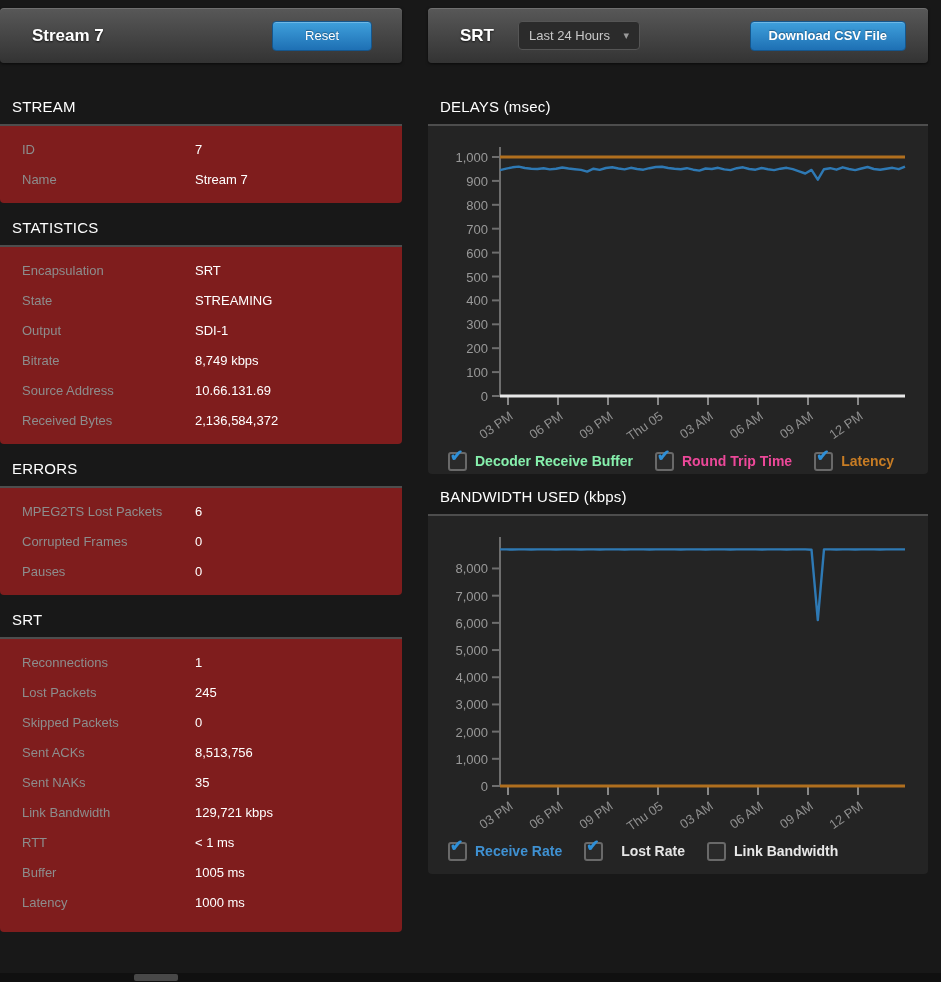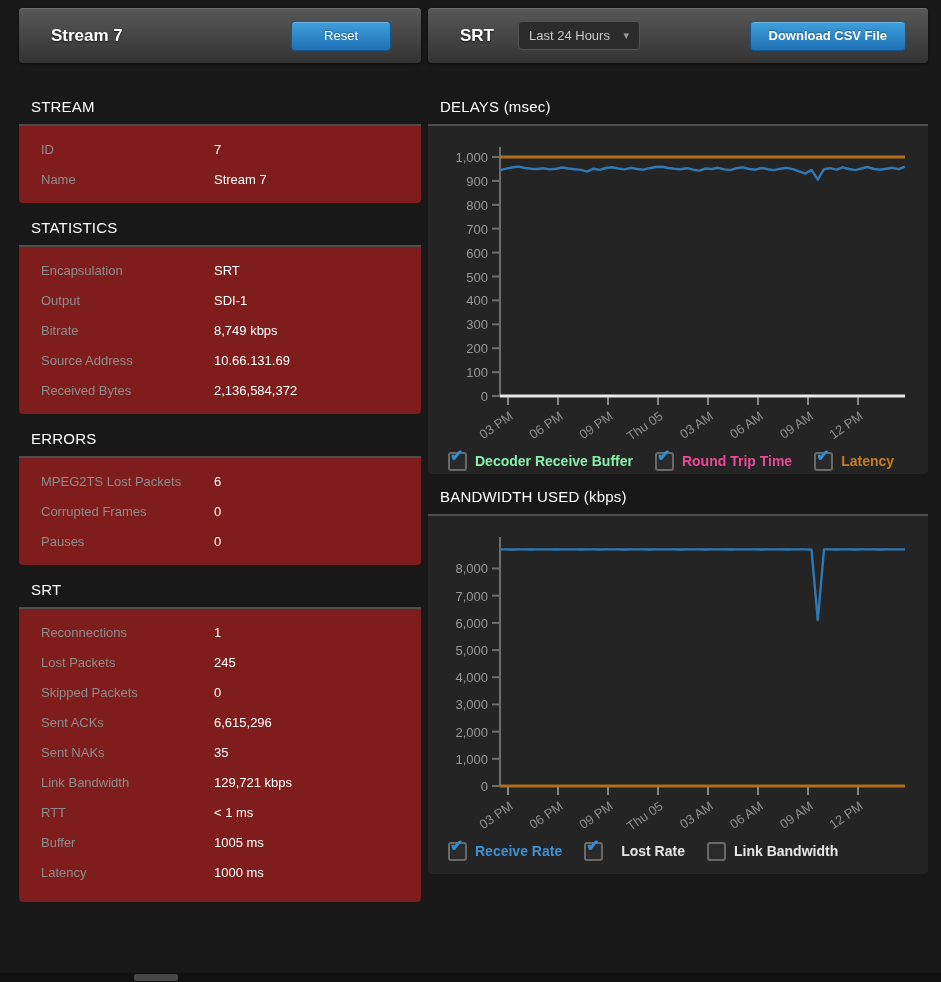--- a/index.html
+++ b/index.html
@@ -1,21 +1,21 @@
 <!DOCTYPE html>
 <html><head>
 <meta charset="utf-8">
 <style>
   html,body{margin:0;padding:0}
   body{
     width:941px;height:982px;position:relative;overflow:hidden;
     background:#181818;font-family:"Liberation Sans",sans-serif;
     -webkit-font-smoothing:antialiased;
   }
-  .col-left{position:absolute;left:19px;top:8px;width:402px}
+  .col-left{position:absolute;left:0;top:8px;width:402px}
   .col-right{position:absolute;left:428px;top:8px;width:500px}
 
   .titlebar{
     height:55px;border-radius:4px;box-sizing:border-box;
     background:linear-gradient(#585858,#333333);
     box-shadow:inset 0 1px 0 rgba(255,255,255,.15), 0 1px 3px rgba(0,0,0,.6);
     display:flex;align-items:center;margin-bottom:25px;padding-left:32px;
   }
   .titlebar .title{color:#fff;font-size:17px;font-weight:bold;text-shadow:0 1px 2px rgba(0,0,0,.7)}
   .spacer{flex:1}
@@ -71,37 +71,38 @@
   </div>
   <div id="left-sections">
       <div class="sec-header">STREAM</div>
       <div class="sec-body">
         <div class="row"><span class="lbl">ID</span><span class="val">7</span></div>
         <div class="row"><span class="lbl">Name</span><span class="val">Stream 7</span></div>
       </div>
       <div class="sec-header">STATISTICS</div>
       <div class="sec-body">
         <div class="row"><span class="lbl">Encapsulation</span><span class="val">SRT</span></div>
+        <div class="row"><span class="lbl">State</span><span class="val">STREAMING</span></div>
         <div class="row"><span class="lbl">Output</span><span class="val">SDI-1</span></div>
         <div class="row"><span class="lbl">Bitrate</span><span class="val">8,749 kbps</span></div>
         <div class="row"><span class="lbl">Source Address</span><span class="val">10.66.131.69</span></div>
         <div class="row"><span class="lbl">Received Bytes</span><span class="val">2,136,584,372</span></div>
       </div>
       <div class="sec-header">ERRORS</div>
       <div class="sec-body">
         <div class="row"><span class="lbl">MPEG2TS Lost Packets</span><span class="val">6</span></div>
         <div class="row"><span class="lbl">Corrupted Frames</span><span class="val">0</span></div>
         <div class="row"><span class="lbl">Pauses</span><span class="val">0</span></div>
       </div>
       <div class="sec-header">SRT</div>
       <div class="sec-body last">
         <div class="row"><span class="lbl">Reconnections</span><span class="val">1</span></div>
         <div class="row"><span class="lbl">Lost Packets</span><span class="val">245</span></div>
         <div class="row"><span class="lbl">Skipped Packets</span><span class="val">0</span></div>
-        <div class="row"><span class="lbl">Sent ACKs</span><span class="val">6,615,296</span></div>
+        <div class="row"><span class="lbl">Sent ACKs</span><span class="val">8,513,756</span></div>
         <div class="row"><span class="lbl">Sent NAKs</span><span class="val">35</span></div>
         <div class="row"><span class="lbl">Link Bandwidth</span><span class="val">129,721 kbps</span></div>
         <div class="row"><span class="lbl">RTT</span><span class="val">&lt; 1 ms</span></div>
         <div class="row"><span class="lbl">Buffer</span><span class="val">1005 ms</span></div>
         <div class="row"><span class="lbl">Latency</span><span class="val">1000 ms</span></div>
       </div>
     </div>
 </div>
 
 <div class="col-right">

